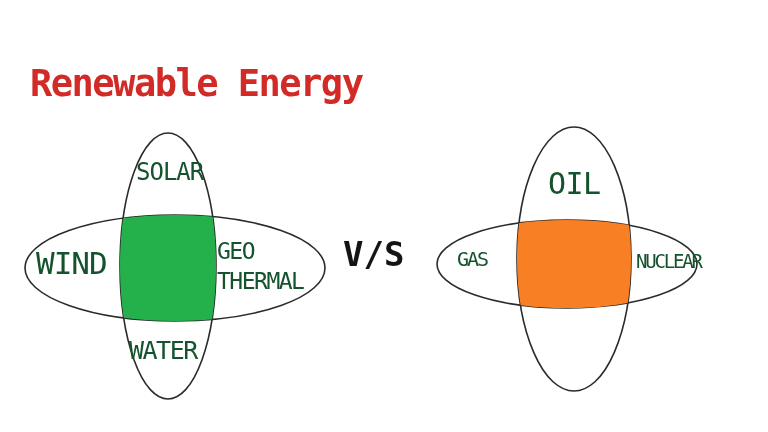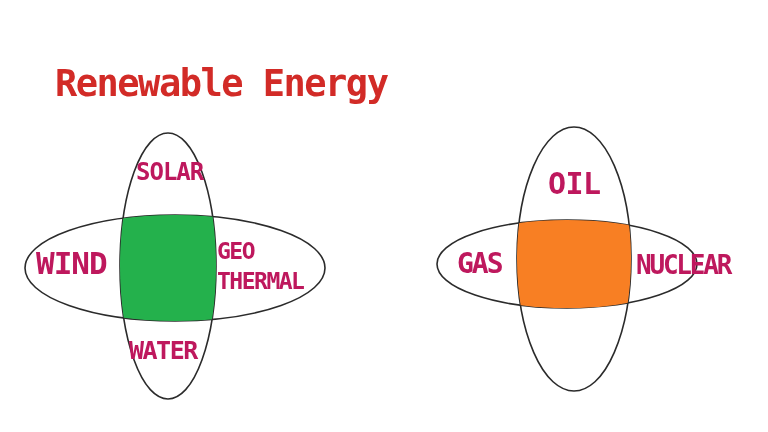--- a/index.html
+++ b/index.html
@@ -14,42 +14,41 @@
   .title{
     position:absolute;
     font-weight:bold;
     white-space:nowrap;
   }
   .title-left{
     left:30px;top:62px;
     font-size:37px;
     letter-spacing:-1.5px;
     color:#d22b27;
-    margin-left:25px;
   }
   .title-right{
     left:401px;top:70px;
     font-size:32px;
     letter-spacing:-0.5px;
     color:#e97f33;
   }
   .vn-label{
     position:absolute;
-    font-weight:bold;
-    color:#be185d;
+    font-weight:normal;
+    color:#14532d;
     white-space:nowrap;
   }
   .lbl-solar  {left:136px;top:158px;font-size:24px;letter-spacing:-1px;}
   .lbl-wind   {left:36px; top:245px;font-size:31px;letter-spacing:-1px;}
   .lbl-geo    {left:217px;top:236px;font-size:23px;letter-spacing:-1.5px;line-height:30px;}
   .lbl-geo span{display:block;}
   .lbl-water  {left:129px;top:336px;font-size:25px;letter-spacing:-1.5px;text-align:right;}
   .lbl-oil    {left:548px;top:166px;font-size:30px;letter-spacing:-0.5px;}
-  .lbl-gas    {left:457px;top:247px;font-size:28px;letter-spacing:-2px;text-align:right;}
-  .lbl-nuclear{left:636px;top:250px;font-size:26px;letter-spacing:-2.2px;}
+  .lbl-gas    {left:457px;top:247px;font-size:20px;letter-spacing:-2px;text-align:right;}
+  .lbl-nuclear{left:636px;top:250px;font-size:19px;letter-spacing:-2.2px;}
   .lbl-coal   {left:546px;top:333px;font-size:25px;letter-spacing:-1.5px;}
   .vs{
     position:absolute;
     left:343px;top:234px;
     font-size:34px;
     font-weight:bold;
     color:#141414;
   }
   .outline{
     fill:none;
@@ -88,20 +87,21 @@
 
   <div class="vn-label lbl-geo">
     <span>GEO</span>
     <span>THERMAL</span>
   </div>
 
   <div class="vn-label lbl-wind">WIND</div>
 
   <div class="vn-label lbl-water">WATER</div>
 
+  <div class="vs">V/S</div>
 
   <div class="vn-label lbl-oil">OIL</div>
 
   <div class="vn-label lbl-gas">GAS</div>
 
   <div class="vn-label lbl-nuclear">NUCLEAR</div>
 
 
 </div>
 

